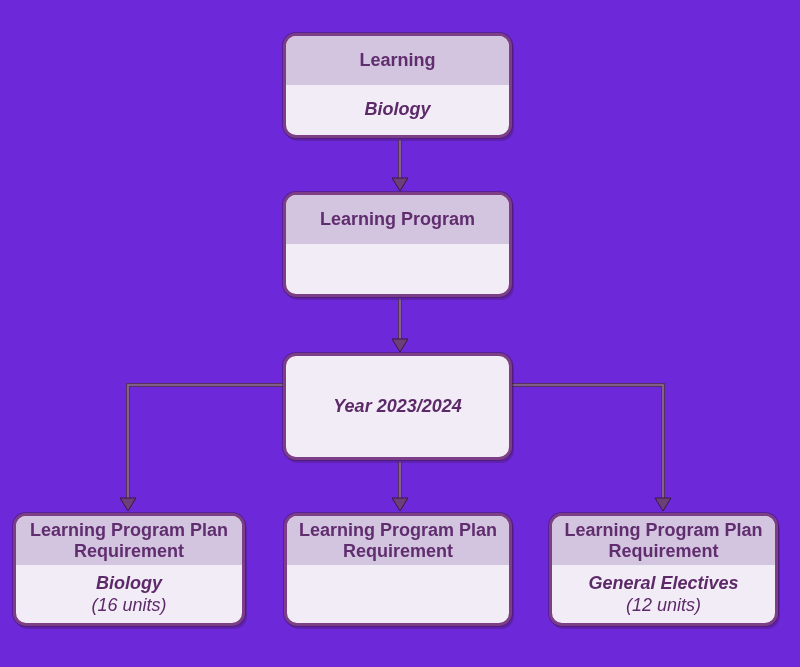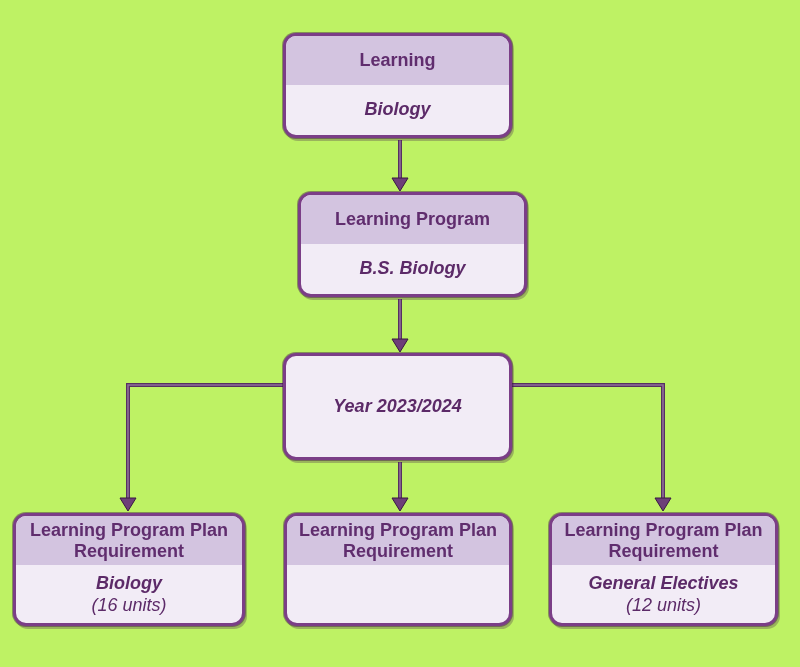--- a/index.html
+++ b/index.html
@@ -1,19 +1,19 @@
 <!DOCTYPE html>
 <html><head>
 <meta charset="utf-8">
 <style>
   html,body{margin:0;padding:0;background:#ffffff;}
   .canvas{
     position:relative;
     width:800px;height:667px;
-    background:#bef264;
+    background:#6d28d9;
     font-family:"Liberation Sans","DejaVu Sans",sans-serif;
     overflow:hidden;
   }
   .edges{position:absolute;left:0;top:0;width:800px;height:667px;}
   .edge-outer{stroke:#563061;stroke-width:4;fill:none;}
   .edge-inner{stroke:#8f6f99;stroke-width:1.6;fill:none;}
   .arrowhead{fill:#6d3f78;stroke:#3a1843;stroke-width:1;}
   .node{
     position:absolute;
     box-sizing:border-box;
@@ -82,26 +82,23 @@
 
   <div class="node" style="left:283px;top:33px;width:229px;height:105px;">
     <div class="node-header">
       <span>Learning</span>
     </div>
     <div class="node-body">
       <span class="l1">Biology</span>
     </div>
   </div>
 
-  <div class="node" style="left:298px;top:192px;width:229px;height:105px;">
+  <div class="node" style="left:283px;top:192px;width:229px;height:105px;">
     <div class="node-header">
       <span>Learning Program</span>
-    </div>
-    <div class="node-body">
-      <span class="l1">B.S. Biology</span>
     </div>
   </div>
 
   <div class="node" style="left:283px;top:353px;width:229px;height:107px;">
     <div class="node-body body-equal">
       <span class="l2">Year 2023/2024</span>
     </div>
   </div>
 
   <div class="node" style="left:13px;top:513px;width:232px;height:113px;">

